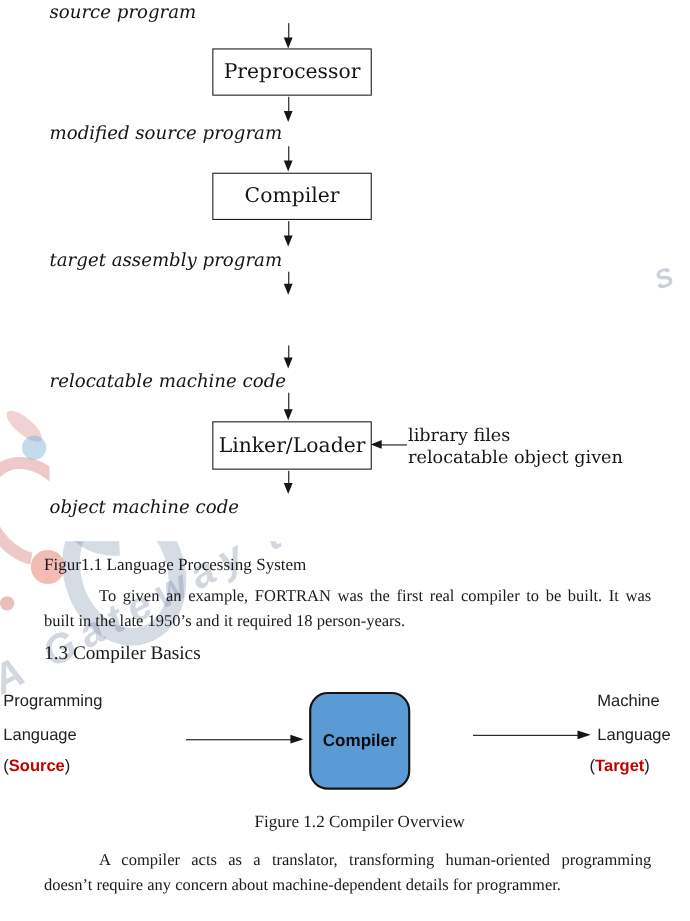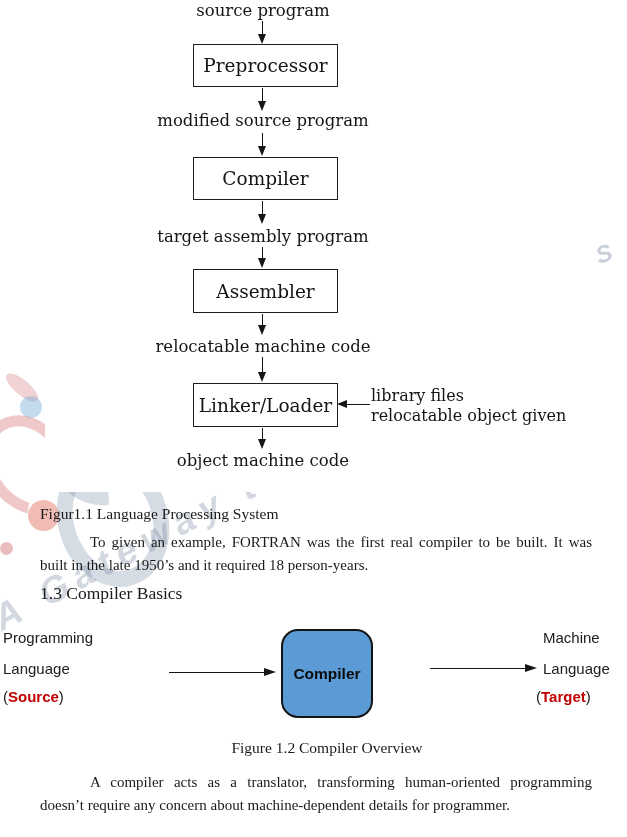--- a/index.html
+++ b/index.html
@@ -25,21 +25,21 @@
                    border-right-color:transparent;transform:rotate(42deg);}
   .lg-grey-swoosh2{left:58px;top:80px;width:78px;height:104px;border:16px solid rgba(105,125,155,.27);
                    border-top-color:transparent;transform:rotate(-18deg);}
   .lg-blue-dot2{left:106px;top:68px;width:14px;height:14px;background:rgba(125,175,215,.4);}
   .lg-salmon-dot{left:28px;top:128px;width:31px;height:31px;background:rgba(226,122,104,.5);}
   .lg-red-dot-sm{left:0px;top:170px;width:13px;height:13px;background:rgba(205,92,92,.4);}
 
   
   .fig1{position:absolute;left:45px;top:0;width:545px;height:492px;background:#fff;z-index:1;
         font-family:"DejaVu Serif",serif;}
-  .flabel{position:absolute;left:0;width:436px;text-align:center;font-size:16.5px;color:#141414;}
+  .flabel{position:absolute;left:0;width:436px;font-size:16.5px;color:#141414;font-style:italic;}
   .fbox{position:absolute;left:148px;width:143px;border:1.5px solid #1e1e1e;background:#fff;
         display:flex;align-items:center;justify-content:center;font-size:18.5px;color:#141414;}
   .fside{position:absolute;left:326px;font-size:16px;color:#141414;white-space:nowrap;}
   .varrow{position:absolute;width:11px;}
   .varrow::before{content:"";position:absolute;left:4.6px;top:0;bottom:8px;border-left:1.4px solid #161616;}
   .varrow::after{content:"";position:absolute;bottom:0;left:0.5px;
                  border-left:4.8px solid transparent;border-right:4.8px solid transparent;
                  border-top:10px solid #161616;}
   .harrow-l{position:absolute;height:11px;}
   .harrow-l::before{content:"";position:absolute;top:4.6px;left:8px;right:0;border-top:1.4px solid #161616;}
@@ -96,21 +96,20 @@
     <div class="flabel" style="top:1px">source program</div>
     <div class="varrow" style="left:212px;top:21px;height:23px"></div>
     <div class="fbox" style="top:44px;height:41px">Preprocessor</div>
     <div class="varrow" style="left:212px;top:88px;height:23px"></div>
     <div class="flabel" style="top:111px">modified source program</div>
     <div class="varrow" style="left:212px;top:133px;height:23px"></div>
     <div class="fbox" style="top:157px;height:41px">Compiler</div>
     <div class="varrow" style="left:212px;top:201px;height:23px"></div>
     <div class="flabel" style="top:227px">target assembly program</div>
     <div class="varrow" style="left:212px;top:247px;height:21px"></div>
-    <div class="fbox" style="top:269px;height:42px">Assembler</div>
     <div class="varrow" style="left:212px;top:314px;height:21px"></div>
     <div class="flabel" style="top:337px">relocatable machine code</div>
     <div class="varrow" style="left:212px;top:357px;height:25px"></div>
     <div class="fbox" style="top:383px;height:42px">Linker/Loader</div>
     <div class="harrow-l" style="left:292px;top:399px;width:33px"></div>
     <div class="fside" style="top:386px">library files</div>
     <div class="fside" style="top:406px">relocatable object given</div>
     <div class="varrow" style="left:212px;top:428px;height:21px"></div>
     <div class="flabel" style="top:451px">object machine code</div>
   </div>

